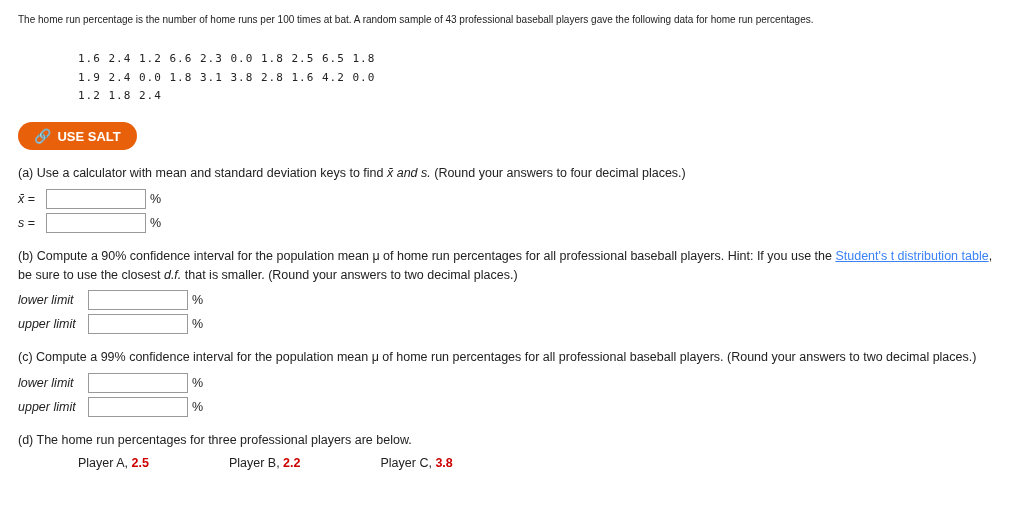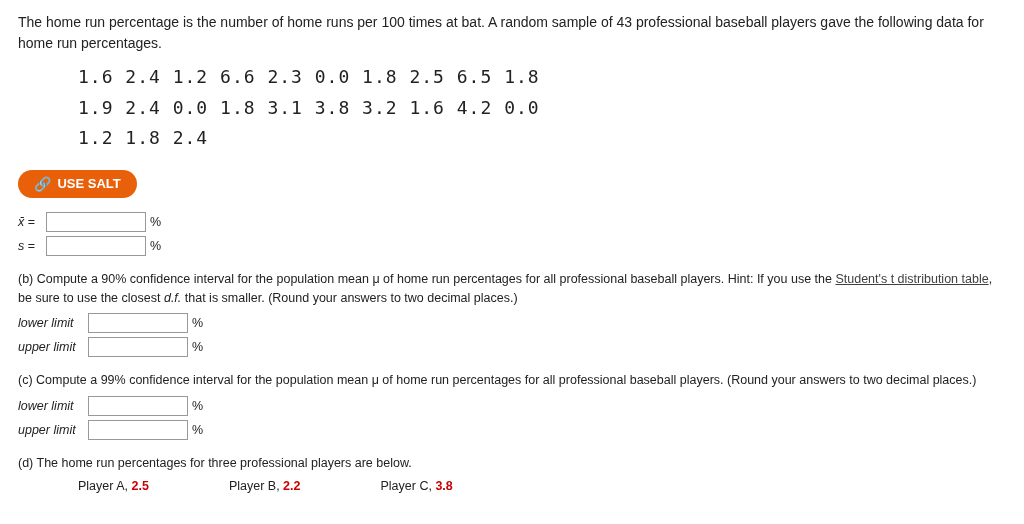--- a/index.html
+++ b/index.html
@@ -6,28 +6,28 @@
     body {
       font-family: Arial, sans-serif;
       font-size: 13px;
       color: #222;
       background: #fff;
       padding: 12px 18px;
       width: 1024px;
       min-height: 524px;
     }
     .intro-text {
-      font-size: 14px;
+      font-size: 10px;
       line-height: 1.5;
-      margin-bottom: 8px;
+      margin-bottom: 23px;
     }
     .data-table {
       margin-left: 60px;
       margin-bottom: 10px;
-      font-size: 18px;
+      font-size: 11px;
       line-height: 1.7;
       font-family: monospace;
     }
     .data-row {
       letter-spacing: 1px;
     }
     .salt-button {
       display: inline-flex;
       align-items: center;
       gap: 6px;
@@ -71,21 +71,21 @@
     }
     .unit-label {
       margin-left: 4px;
     }
     .limit-label {
       min-width: 70px;
       font-style: italic;
     }
     .italic { font-style: italic; }
     .link-blue {
-      color: #404040;
+      color: #3b82f6;
       text-decoration: underline;
       cursor: pointer;
       margin-top: 31px;
     }
     .player-row {
       display: flex;
       gap: 80px;
       margin-left: 60px;
       margin-bottom: 6px;
       font-size: 12.5px;
@@ -97,32 +97,37 @@
 <body>
 
 
 
 
 <p class="intro-text">The home run percentage is the number of home runs per 100 times at bat. A random sample of 43 professional baseball players gave the following data for home run percentages.</p>
 
 
 <div class="data-table">
   <div class="data-row">1.6  2.4  1.2  6.6  2.3  0.0  1.8  2.5  6.5  1.8</div>
-  <div class="data-row">1.9  2.4  0.0  1.8  3.1  3.8  3.2  1.6  4.2  0.0</div>
+  <div class="data-row">1.9  2.4  0.0  1.8  3.1  3.8  2.8  1.6  4.2  0.0</div>
   <div class="data-row">1.2  1.8  2.4</div>
 </div>
 
 
 <button class="salt-button">
   <span class="salt-icon">🔗</span>
   <span>USE SALT</span>
 </button>
 
 
 <div class="section">
+  <div class="section-label">
+    <span>(a) Use a calculator with mean and standard deviation keys to find</span>
+    <span style="font-style:italic;"> x̄ and s. </span>
+    <span>(Round your answers to four decimal places.)</span>
+  </div>
   <div class="input-row">
     <span class="input-label"><em>x̄</em> =</span>
     <input class="answer-input" type="text" style="">
     <span class="unit-label">%</span>
   </div>
   <div class="input-row">
     <span class="input-label"><em>s</em> =</span>
     <input class="answer-input" type="text" style="">
     <span class="unit-label">%</span>
   </div>

